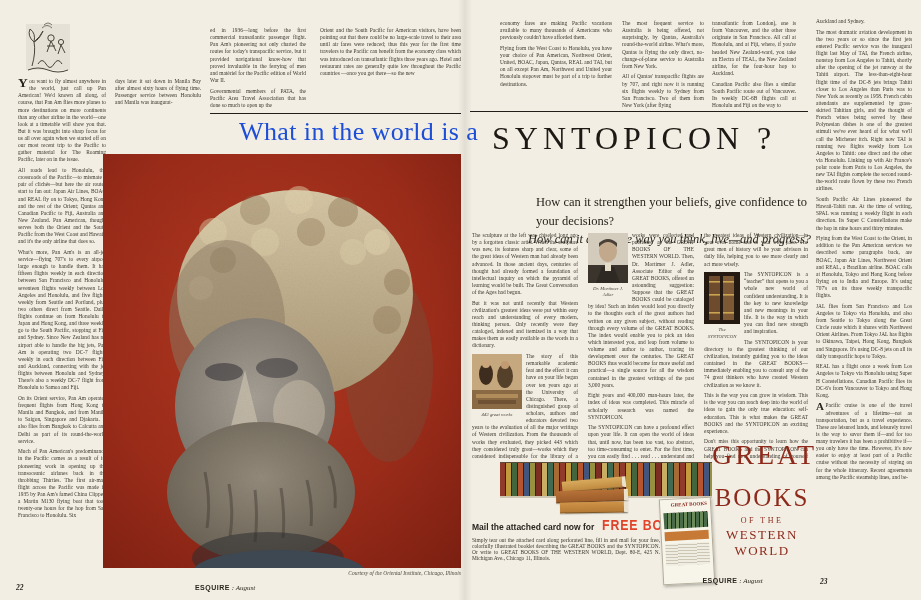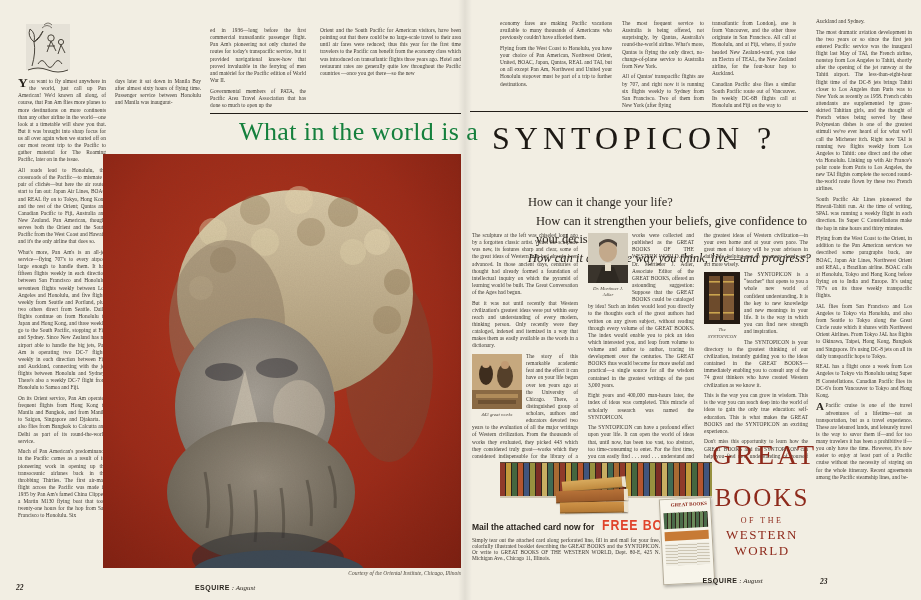--- a/index.html
+++ b/index.html
@@ -8,21 +8,21 @@
   .ab{position:absolute}
   .gutter{left:458px;top:0;width:14px;height:600px;background:linear-gradient(90deg,rgba(0,0,0,0) 0%,rgba(0,0,0,0.07) 50%,rgba(0,0,0,0) 100%)}
   .body-txt{font-size:5.4px;line-height:1.32;text-align:justify;color:#3b362f;overflow:hidden}
   .body-txt p{margin:0 0 3.5px 0}
   .dc{float:left;font-size:13.5px;line-height:10.5px;font-weight:bold;padding-right:1.5px;color:#2a251f}
   .dc2{float:left;font-size:11px;line-height:8.5px;font-weight:bold;padding-right:1.5px;color:#2a251f}
   .kicker{font-style:italic;font-size:9px;line-height:11.8px;white-space:pre-line;color:#2e2a24;text-align:left}
   .mast .bar{height:2.6px;background:#17130f;margin:1.6px 0}
   .mast .line{font-family:"Liberation Sans",sans-serif;font-weight:bold;font-size:13.5px;letter-spacing:1.2px;text-align:center;transform:scaleY(1.28);color:#17130f}
   .rule-h{background:#221d18;height:1px}
-  .hl-left{font-size:26px;letter-spacing:0.4px;color:#15803d;white-space:nowrap}
+  .hl-left{font-size:26px;letter-spacing:0.4px;color:#1d4ed8;white-space:nowrap}
   .hl-syn{font-size:32px;letter-spacing:5px;color:#1d1914;white-space:nowrap}
   .questions{font-size:12.5px;line-height:18.5px;color:#241f19}
   .questions .q3{font-style:italic}
   .caption{font-size:5.5px;font-style:italic;color:#4c463d}
   .capc{font-size:4.8px;font-style:italic;color:#4c463d;text-align:center;margin-top:1px}
   .folio{font-size:7.5px;font-style:italic;font-weight:bold;color:#2a251f}
   .footer{font-size:7px;color:#2a251f}
   .footer b{font-family:"Liberation Sans",sans-serif;font-weight:bold;letter-spacing:0.5px}
   .footer i{font-style:italic}
   .inset{float:left;margin:1px 4px 2px 0}
@@ -191,21 +191,20 @@
         <p>REAL has a flight once a week from Los Angeles to Tokyo via Honolulu using Super H Constellations. Canadian Pacific flies its DC-6's from Vancouver to Tokyo and Hong Kong.</p>
       </div>
     <p><span class="dc2">A</span><span>Pacific cruise is one of the travel adventures of a lifetime—not as transportation, but as a travel experience. These are leisured lands, and leisurely travel is the way to savor them if—and for too many travelers it has been a prohibitive if—you only have the time. However, it's now easier to enjoy at least part of a Pacific cruise without the necessity of staying on for the whole itinerary. Recent agreements among the Pacific steamship lines, and be-</span></p>
   </div>
 
   <div class="ab rule-h" style="left:470px;top:111px;width:338px"></div>
 
   <div class="ab hl-syn" style="left:492px;top:120px">SYNTOPICON ?</div>
 
   <div class="ab questions" style="left:528px;top:193px;width:300px">
-    <div class="q1">How can it change your life?</div>
     <div class="q2" style="margin-left:8px">How can it strengthen your beliefs, give confidence to your decisions?</div>
     <div class="q3">How can it affect the way you think, live—and progress?</div>
   </div>
 
   <div class="ab body-txt" style="left:472px;top:232px;width:106px;height:228px">
     <div>
         <p>The sculpture at the left was chiseled long ago by a forgotten classic artist. When the sculpture was new, its features sharp and clear, some of the great ideas of Western man had already been advanced. In those ancient days, centuries of thought had already formed a foundation of intellectual inquiry on which the pyramid of learning would be built. The Great Conversation of the Ages had begun.</p>
         <p>But it was not until recently that Western civilization's greatest ideas were put within easy reach and understanding of every modern, thinking person. Only recently were they cataloged, indexed and itemized in a way that makes them as easily available as the words in a dictionary.</p>
       </div>
     <div>

